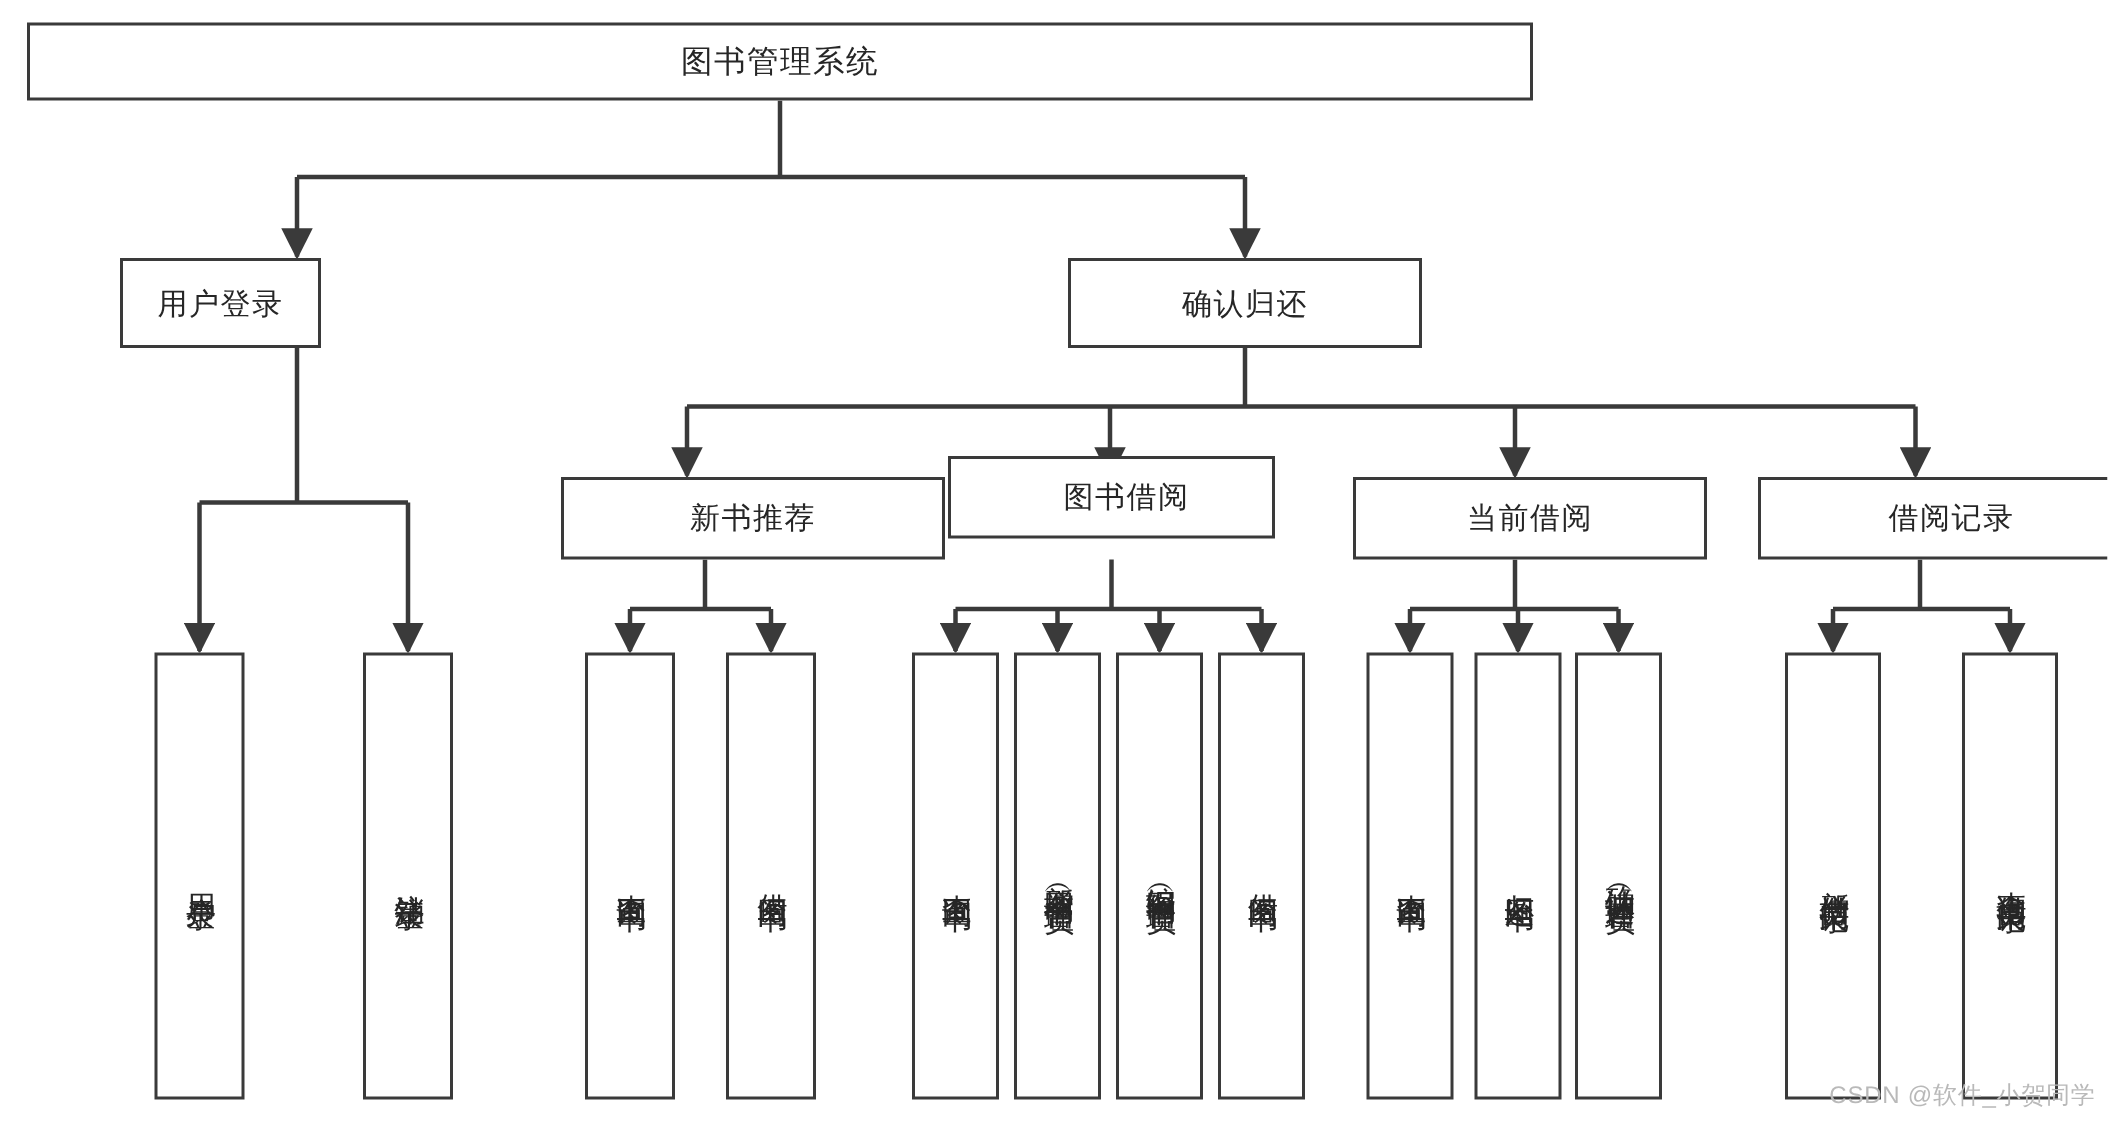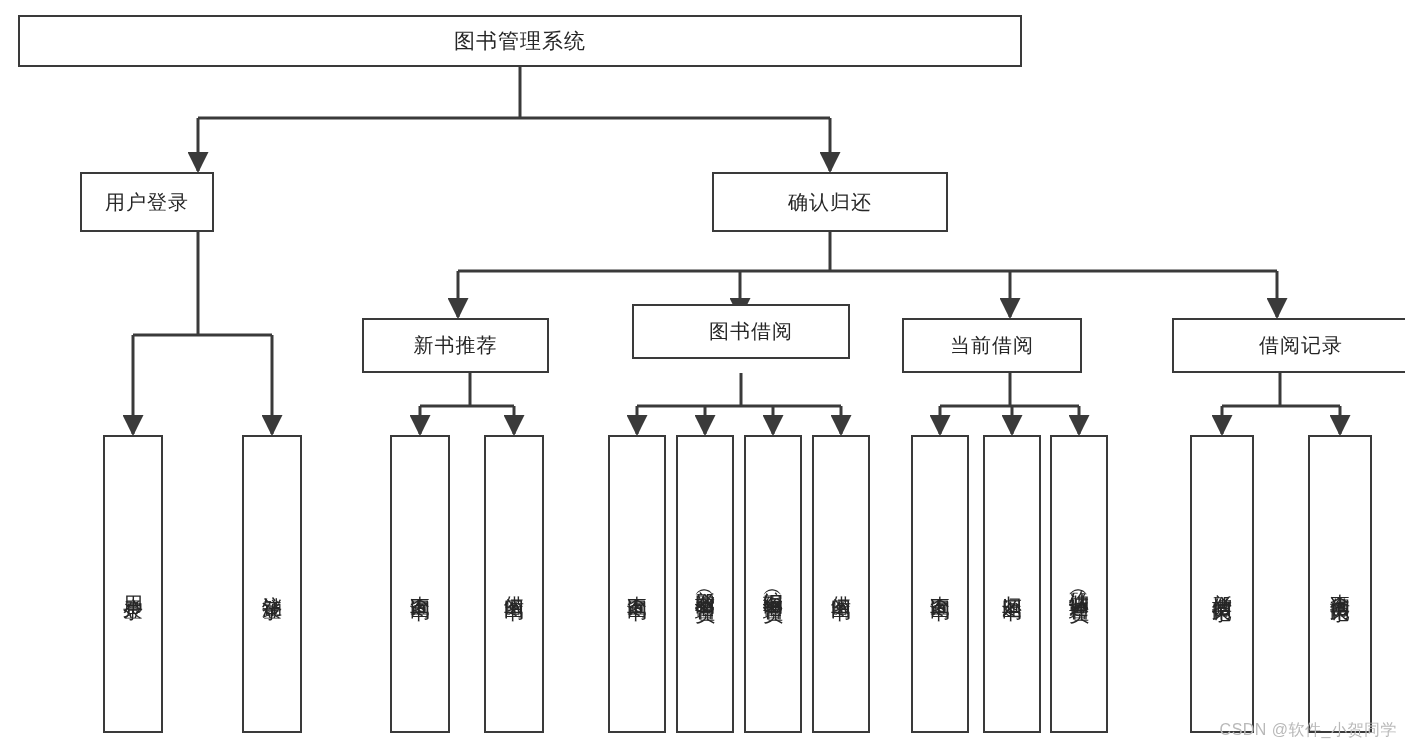--- a/index.html
+++ b/index.html
@@ -129,27 +129,27 @@
 
   <div id="lvl2-host">
       <div class="node lvl2" style="left: 80px; top: 172px; width: 134px; height: 60px;">
         <span class="hlabel">用户登录</span>
       </div>
       <div class="node lvl2" style="left: 712px; top: 172px; width: 236px; height: 60px;">
         <span class="hlabel">确认归还</span>
       </div>
     </div>
   <div id="lvl3-host">
-      <div class="node lvl3" style="left: 362px; top: 318px; width: 187px; height: 55px;">
+      <div class="node lvl3" style="left: 374px; top: 318px; width: 256px; height: 55px;">
         <span class="hlabel">新书推荐</span>
       </div>
       <div class="node lvl3" style="left: 632px; top: 304px; width: 218px; height: 55px; padding-left: 20px;">
         <span class="hlabel">图书借阅</span>
       </div>
-      <div class="node lvl3" style="left: 902px; top: 318px; width: 180px; height: 55px;">
+      <div class="node lvl3" style="left: 902px; top: 318px; width: 236px; height: 55px;">
         <span class="hlabel">当前借阅</span>
       </div>
       <div class="node lvl3" style="left: 1172px; top: 318px; width: 258px; height: 55px;">
         <span class="hlabel">借阅记录</span>
       </div>
     </div>
   <div id="leaf-host">
       <div class="node leaf" style="left: 103px; top: 435px; width: 60px; height: 298px;">
         <span class="vlabel">用户登录</span>
       </div>

